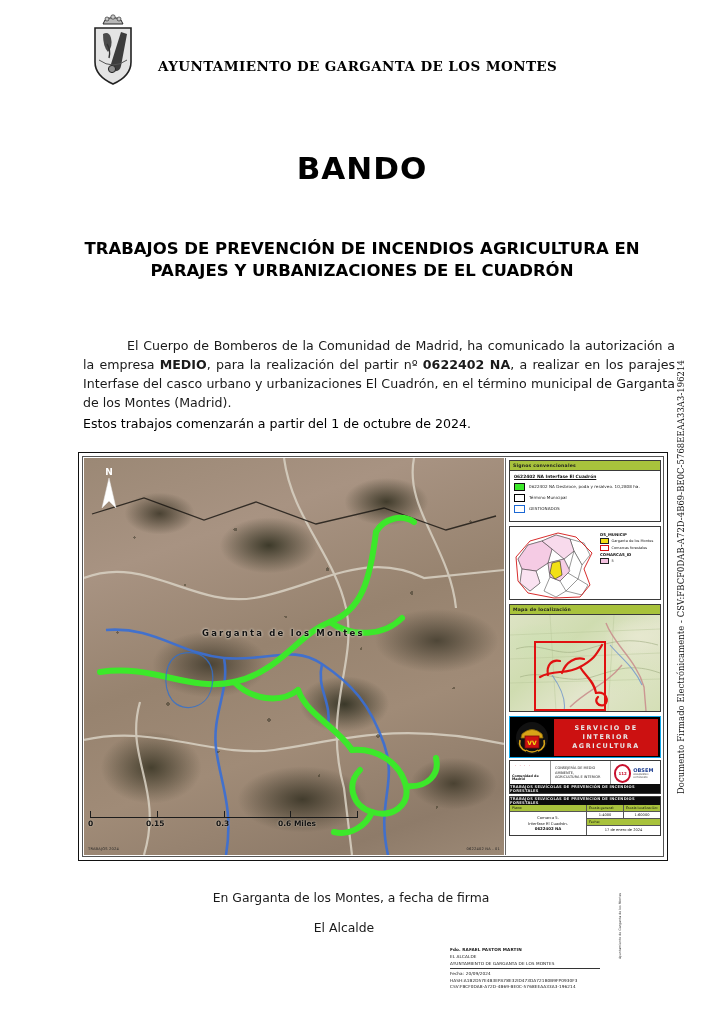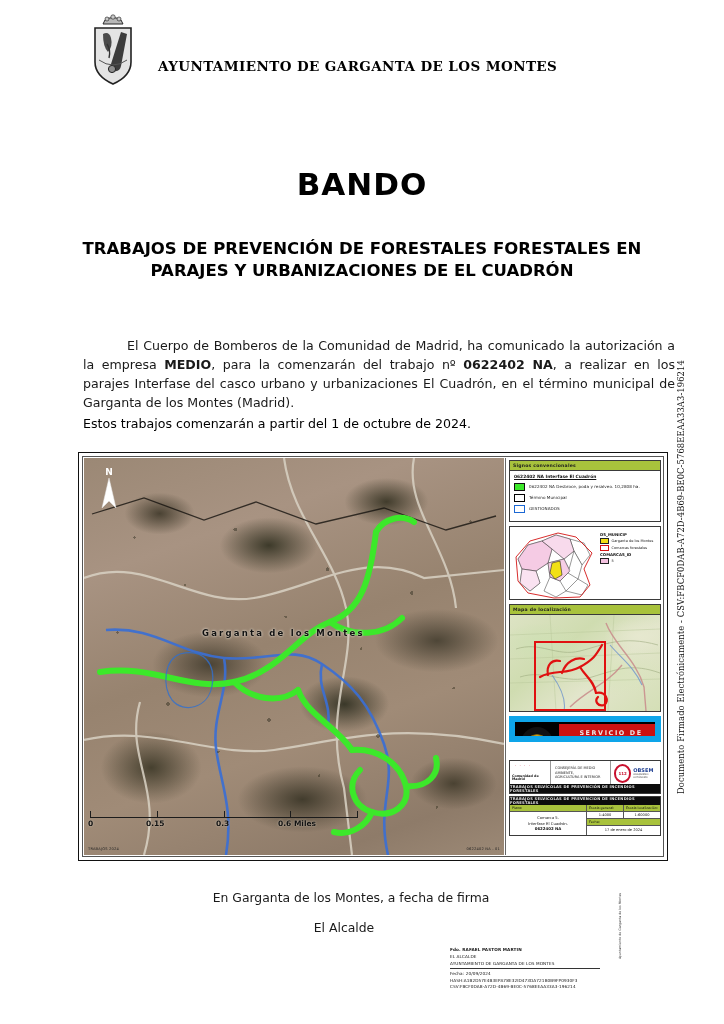--- a/index.html
+++ b/index.html
@@ -7,21 +7,21 @@
        font-family:"DejaVu Sans",sans-serif;color:#000;}
 
   
   .header{position:absolute;left:0;top:14px;width:724px;height:72px;}
   .crest{position:absolute;left:85px;top:0;width:56px;height:72px;}
   .org-title{position:absolute;left:158px;top:44px;font-family:"DejaVu Serif",serif;
              font-weight:bold;font-size:13.5px;letter-spacing:.4px;white-space:nowrap;}
 
   
   .bando{position:absolute;left:0;top:150px;width:724px;text-align:center;
-         font-family:"DejaVu Sans",sans-serif;font-weight:bold;font-size:31px;letter-spacing:1px;margin-top:16px;}
+         font-family:"DejaVu Sans",sans-serif;font-weight:bold;font-size:31px;letter-spacing:1px;}
   .subtitle{position:absolute;left:62px;top:238px;width:600px;text-align:center;
             font-weight:bold;font-size:16.5px;line-height:1.35;}
 
   
   .body-text{position:absolute;left:83px;top:336px;width:592px;
              font-size:12.6px;line-height:1.52;text-align:justify;color:#1a1a1a;}
   .body-text .indent{display:inline-block;width:44px;}
   .para2{position:absolute;left:83px;top:416px;width:592px;font-size:12.6px;color:#000000;}
 
   
@@ -105,21 +105,21 @@
   .p-loc{top:146px;height:108px;overflow:hidden;}
   .loc-map{position:absolute;left:0;top:10px;width:150px;height:96px;overflow:hidden;
            background:
              radial-gradient(ellipse 60px 30px at 20% 30%,#cfe0b4 0%,rgba(207,224,180,0) 70%),
              radial-gradient(ellipse 70px 34px at 70% 60%,#d9e4bd 0%,rgba(217,228,189,0) 70%),
              radial-gradient(ellipse 50px 26px at 86% 22%,#e6e8cf 0%,rgba(230,232,207,0) 70%),
              linear-gradient(140deg,#dde3c4 0%,#cfdcb0 35%,#e2e5cb 62%,#d4dfb6 100%);}
   .loc-map svg{position:absolute;left:0;top:0;width:100%;height:100%;}
   .loc-box{position:absolute;left:24px;top:26px;width:68px;height:66px;border:2px solid #e01010;}
 
-  .p-fire{top:258px;height:26px;border:6px solid #0ea5e9;background:#000;overflow:hidden;}
+  .p-fire{top:258px;height:42px;border:1px solid #0ea5e9;background:#000;overflow:hidden;}
   .fire-badge{position:absolute;left:4px;top:3px;width:36px;height:35px;}
   .fire-txt{position:absolute;left:44px;top:2px;width:104px;height:37px;background:#cc1111;
             display:flex;flex-direction:column;justify-content:center;align-items:center;
             color:#e8e8e8;font-weight:bold;font-size:6.4px;letter-spacing:1.6px;line-height:1.45;}
 
   .p-logos{top:302px;height:34px;border:1px solid #3a3a3a;background:#fff;overflow:hidden;}
   .logos-row{position:absolute;left:0;top:0;width:150px;height:24px;display:flex;align-items:center;}
   .cm-logo{width:40px;height:24px;border-right:1px solid #999;position:relative;flex:0 0 auto;}
   .cm-marks{position:absolute;left:5px;top:3px;font-size:4px;color:#c8102e;letter-spacing:1px;line-height:1;}
   .cm-name{position:absolute;left:2px;bottom:3px;font-size:3.3px;font-weight:bold;color:#111;line-height:1.1;}
@@ -192,23 +192,23 @@
       <path d="M22 30 q4 6 2 14" stroke="#333" stroke-width="1.4" fill="none"></path>
       <path d="M36 18 L26 50 q-2 5 3 7 q6 1 7 -5 L42 20 z" fill="#3c3c3c"></path>
       <circle cx="27" cy="55" r="3.6" fill="#8e8e8e" stroke="#222" stroke-width="1"></circle>
       <path d="M14 46 q14 10 28 0" stroke="#555" stroke-width="1" fill="none"></path>
     </svg>
   </div>
   <div class="org-title">AYUNTAMIENTO DE GARGANTA DE LOS MONTES</div>
 </div>
 
 <div class="bando">BANDO</div>
-<div class="subtitle">TRABAJOS DE PREVENCIÓN DE FORESTALES FORESTALES EN PARAJES Y URBANIZACIONES DE EL CUADRÓN</div>
-
-<div class="body-text"><span class="indent"></span><span>El Cuerpo de Bomberos de la Comunidad de Madrid, ha comunicado la autorización a la empresa </span><b>MEDIO</b><span>, para la comenzarán del trabajo nº </span><b>0622402 NA</b><span>, a realizar en los parajes Interfase del casco urbano y urbanizaciones El Cuadrón, en el término municipal de Garganta de los Montes (Madrid).</span></div>
+<div class="subtitle">TRABAJOS DE PREVENCIÓN DE INCENDIOS AGRICULTURA EN PARAJES Y URBANIZACIONES DE EL CUADRÓN</div>
+
+<div class="body-text"><span class="indent"></span><span>El Cuerpo de Bomberos de la Comunidad de Madrid, ha comunicado la autorización a la empresa </span><b>MEDIO</b><span>, para la realización del partir nº </span><b>0622402 NA</b><span>, a realizar en los parajes Interfase del casco urbano y urbanizaciones El Cuadrón, en el término municipal de Garganta de los Montes (Madrid).</span></div>
 
 <div class="para2">Estos trabajos comenzarán a partir del 1 de octubre de 2024.</div>
 
 <div class="map-wrap">
  <div class="map-inner">
 
   <div class="sat">
     <svg viewBox="0 0 420 397" preserveAspectRatio="none">
 
       <g stroke="#d9d2c4" stroke-width="2.2" fill="none" opacity=".85">

